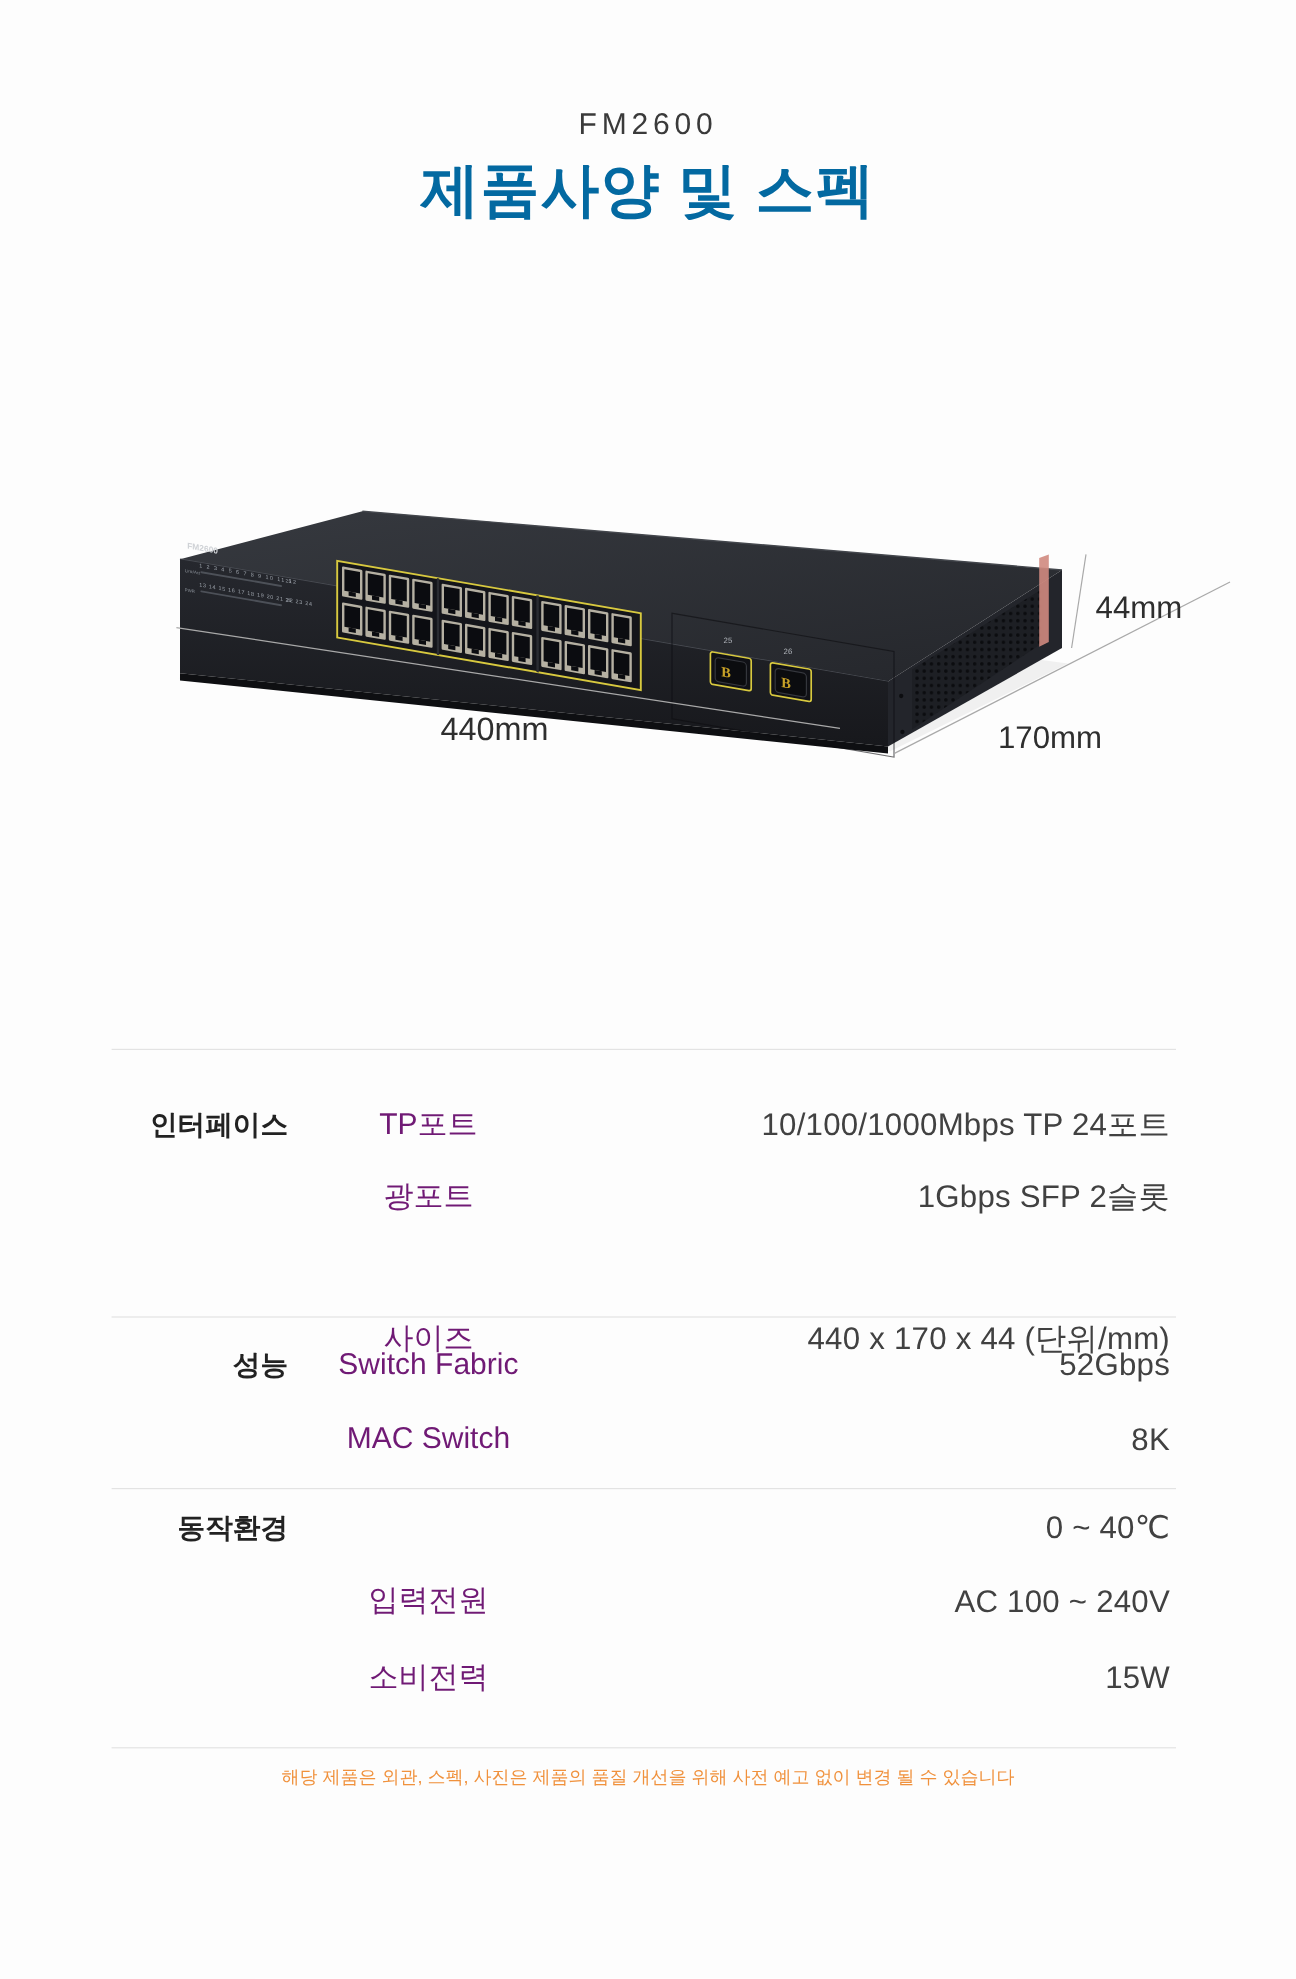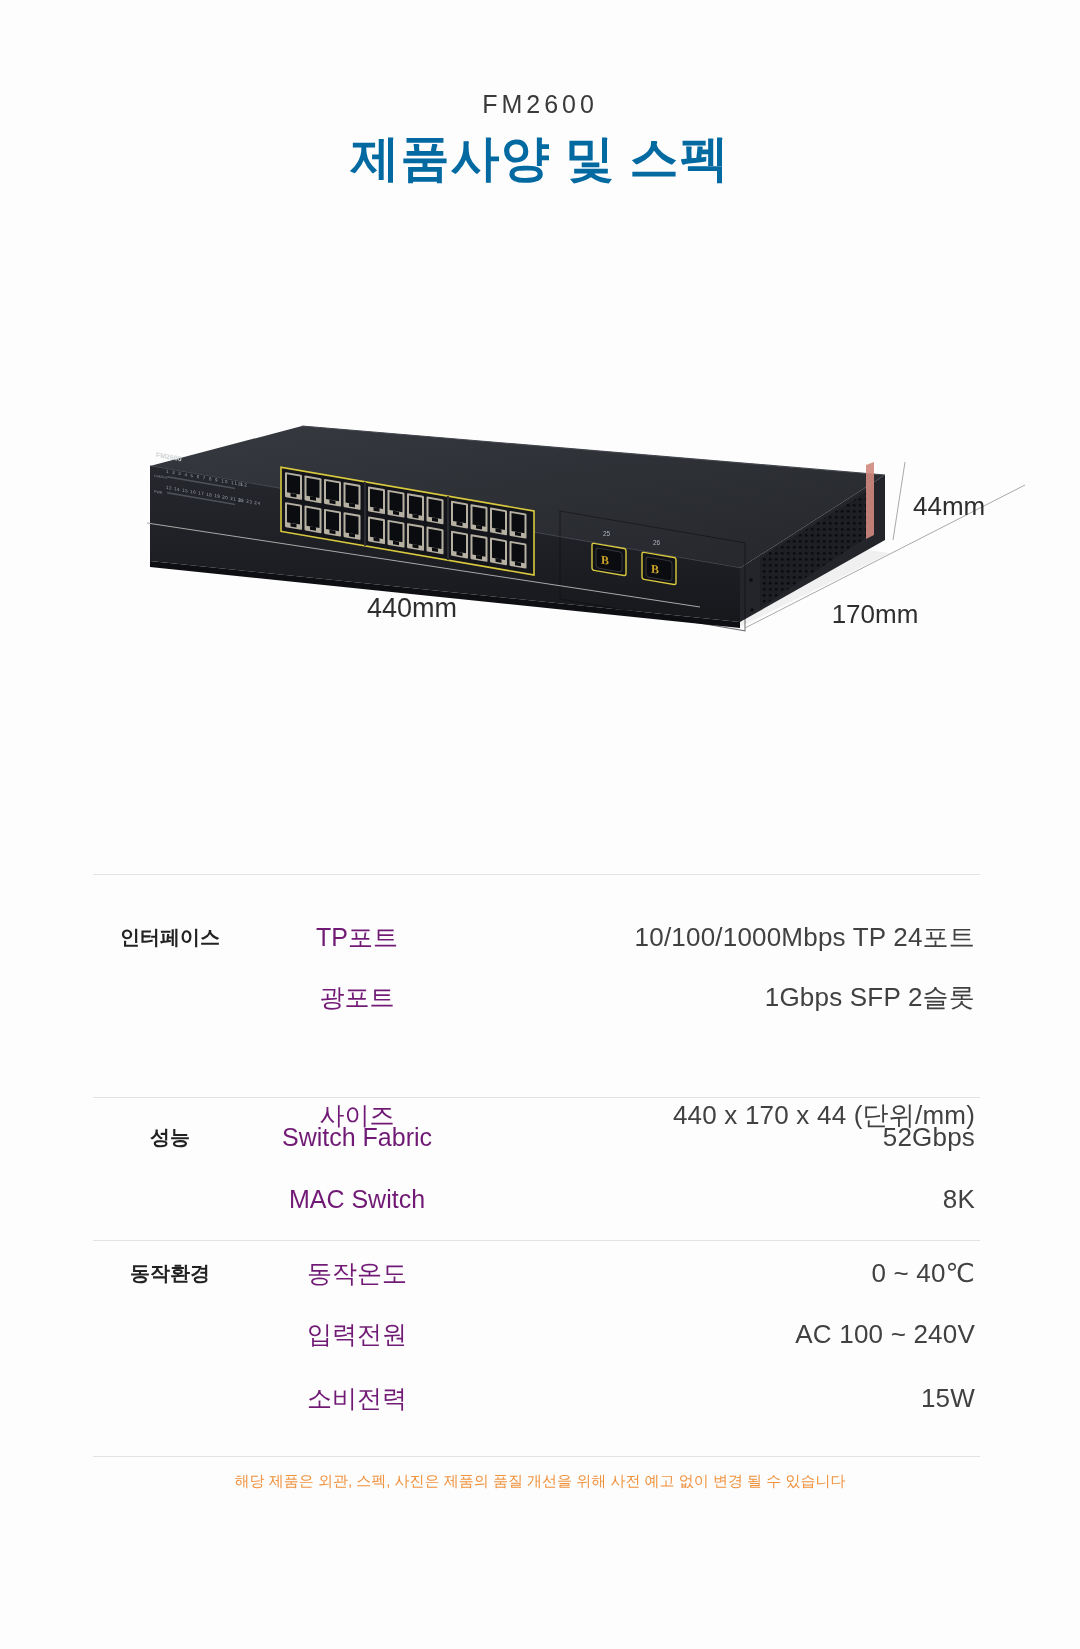--- a/index.html
+++ b/index.html
@@ -15,22 +15,22 @@
   
   .figure{position:absolute;left:120px;top:395px;width:960px;height:250px;}
 
   
   .divider{position:absolute;left:93px;width:887px;height:0;border-top:1px solid #e3e3e3;}
   .d1{top:874px;} .d2{top:1097px;} .d3{top:1240px;} .d4{top:1456px;}
   .row{position:absolute;left:93px;width:887px;height:34px;line-height:34px;}
   .r1{top:920px;} .r2{top:980px;} .r3{top:1098px;}
   .r4{top:1120px;} .r5{top:1182px;}
   .r6{top:1256px;} .r7{top:1317px;} .r8{top:1381px;}
-  .sec{position:absolute;left:7px;width:140px;text-align:center;
-       font-size:20px;font-weight:700;color:#222222;}
+  .sec{position:absolute;left:7px;width:140px;text-align:right;
+       font-size:23px;font-weight:700;color:#222222;}
   .attr{position:absolute;left:150px;width:228px;text-align:center;
         font-size:25px;color:#701a75;}
   .val{position:absolute;left:442px;width:440px;font-size:26px;color:#414141;
        letter-spacing:0.2px;text-align:right;}
 
   
   .footer{position:absolute;top:1472px;left:0;width:100%;text-align:center;
           font-size:15px;color:#f0913c;}
 </style>
 </head>
@@ -221,21 +221,20 @@
   </div>
   <div class="row r5">
     <span class="attr">MAC Switch</span>
     <span class="val">8K</span>
   </div>
 
   <div class="divider d3"></div>
 
   <div class="row r6">
     <span class="sec">동작환경</span>
-    <span class="attr">동작온도</span>
     <span class="val">0 ~ 40℃</span>
   </div>
   <div class="row r7">
     <span class="attr">입력전원</span>
     <span class="val">AC 100 ~ 240V</span>
   </div>
   <div class="row r8">
     <span class="attr">소비전력</span>
     <span class="val">15W</span>
   </div>

